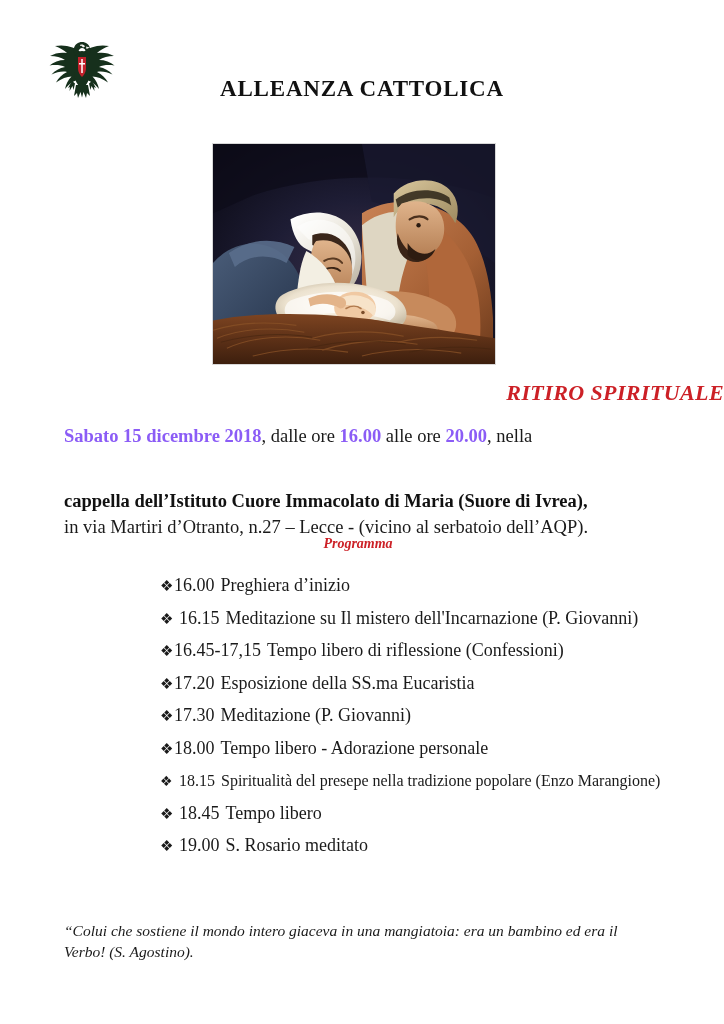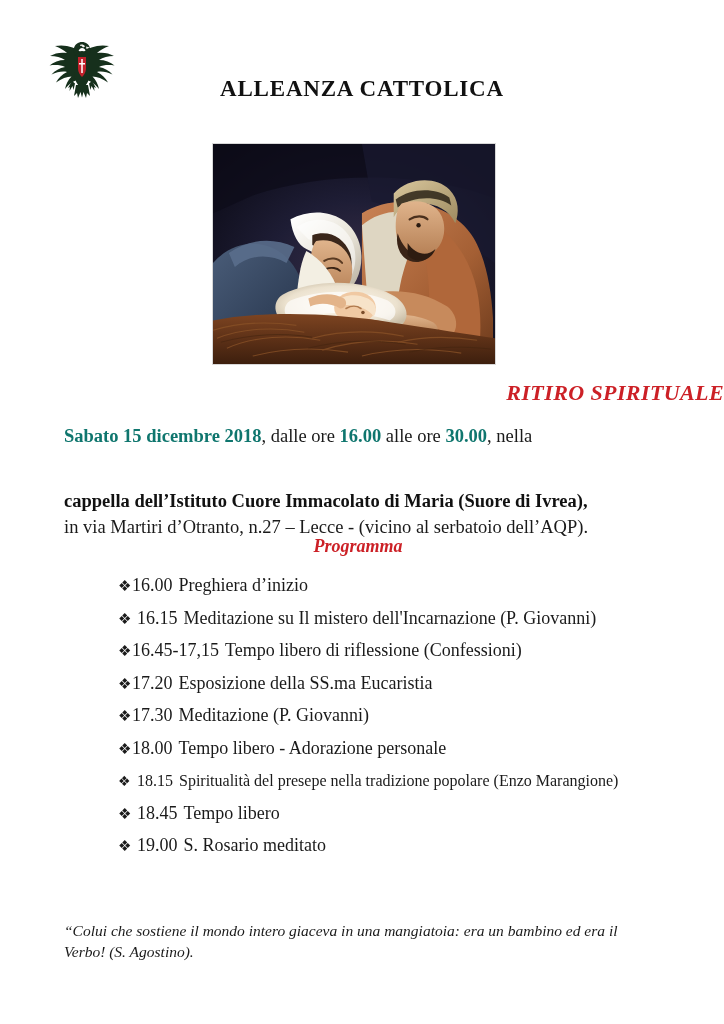--- a/index.html
+++ b/index.html
@@ -86,53 +86,54 @@
   }
 
   .programma-heading {
     position: absolute;
     left: 0; right: 8px;
     top: 536px;
     text-align: center;
     color: #cc2026;
     font-weight: bold;
     font-style: italic;
-    font-size: 18px;
+    font-size: 14px;
   }
 
   
   .details {
     position: absolute;
     left: 64px;
     width: 596px;
     top: 423px;
     font-size: 18.5px;
     line-height: 26px;
     text-align: justify;
     text-justify: inter-word;
   }
-  .red-bold { color: #0f766e; font-weight: bold; margin-top: 43px; }
+  .red-bold { color: #8b5cf6; font-weight: bold; margin-top: 43px; }
   .black-bold { color: #111; font-weight: bold; margin-top: 39px; }
 
   
   .programme {
     position: absolute;
     left: 118px;
     top: 570px;
     width: 560px;
     list-style: none;
     margin: 0;
     padding: 0;
   }
   .programme li {
     display: block;
     font-size: 18px;
     line-height: 31.5px;
     white-space: nowrap;
     color: #1a1a1a;
+    margin-left: 42px;
   }
   .programme li .bullet {
     display: inline-block;
     width: 14px;
     color: #1a1a1a;
     font-size: 15px;
     vertical-align: baseline;
   }
   .programme li .time {
     display: inline-block;
@@ -312,21 +313,21 @@
           <path d="M198 210 C226 204 254 204 280 207"></path>
         </g>
       </svg>
     </div>
   </div>
 
   <div class="retreat-title">RITIRO SPIRITUALE</div>
 
   <div class="details">
     <div>
-      <span class="red-bold">Sabato 15 dicembre 2018</span><span>,</span><span> dalle ore </span><span class="red-bold">16.00</span><span> alle ore </span><span class="red-bold">30.00</span><span>, nella</span>
+      <span class="red-bold">Sabato 15 dicembre 2018</span><span>,</span><span> dalle ore </span><span class="red-bold">16.00</span><span> alle ore </span><span class="red-bold">20.00</span><span>, nella</span>
     </div>
     <div class="black-bold">cappella dell’Istituto Cuore Immacolato di Maria (Suore di Ivrea),</div>
     <div>in via Martiri d’Otranto, n.27 – Lecce - (vicino al serbatoio dell’AQP).</div>
   </div>
 
   <div class="programma-heading">Programma</div>
 
   <ul class="programme">
     <li>
       <span class="bullet">❖</span><span class="time">16.00</span><span>Preghiera d’inizio</span>

